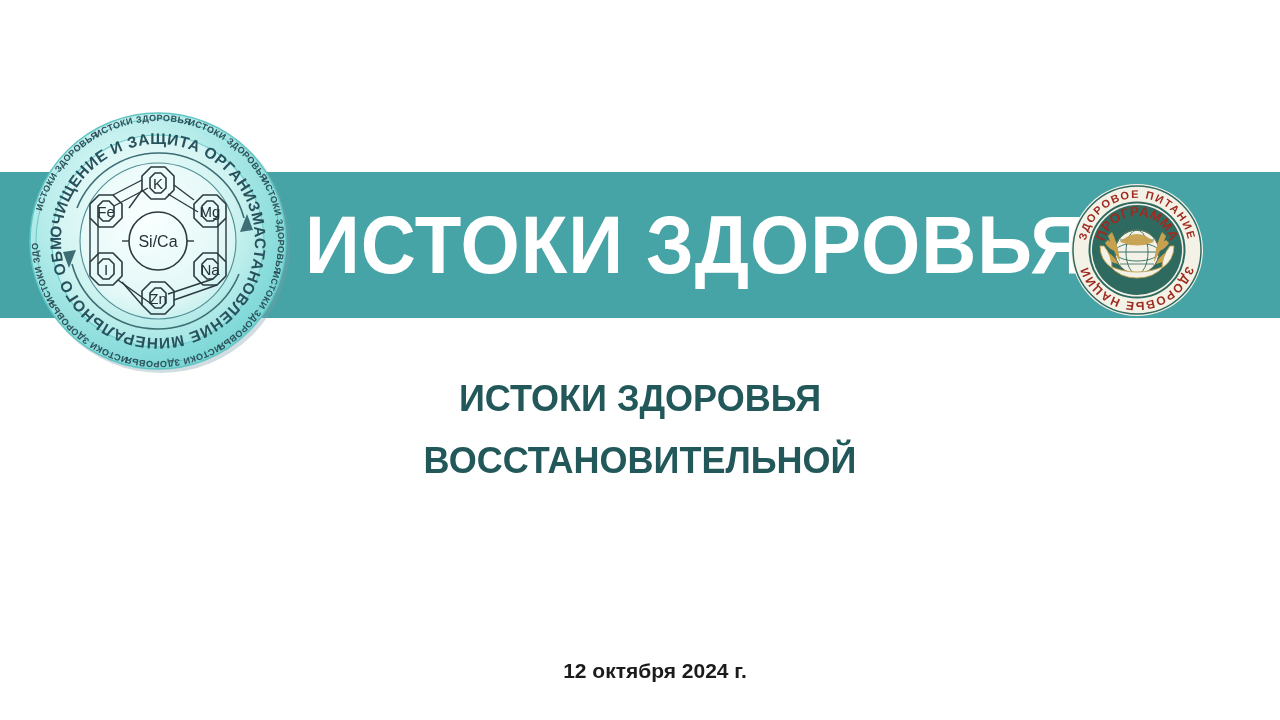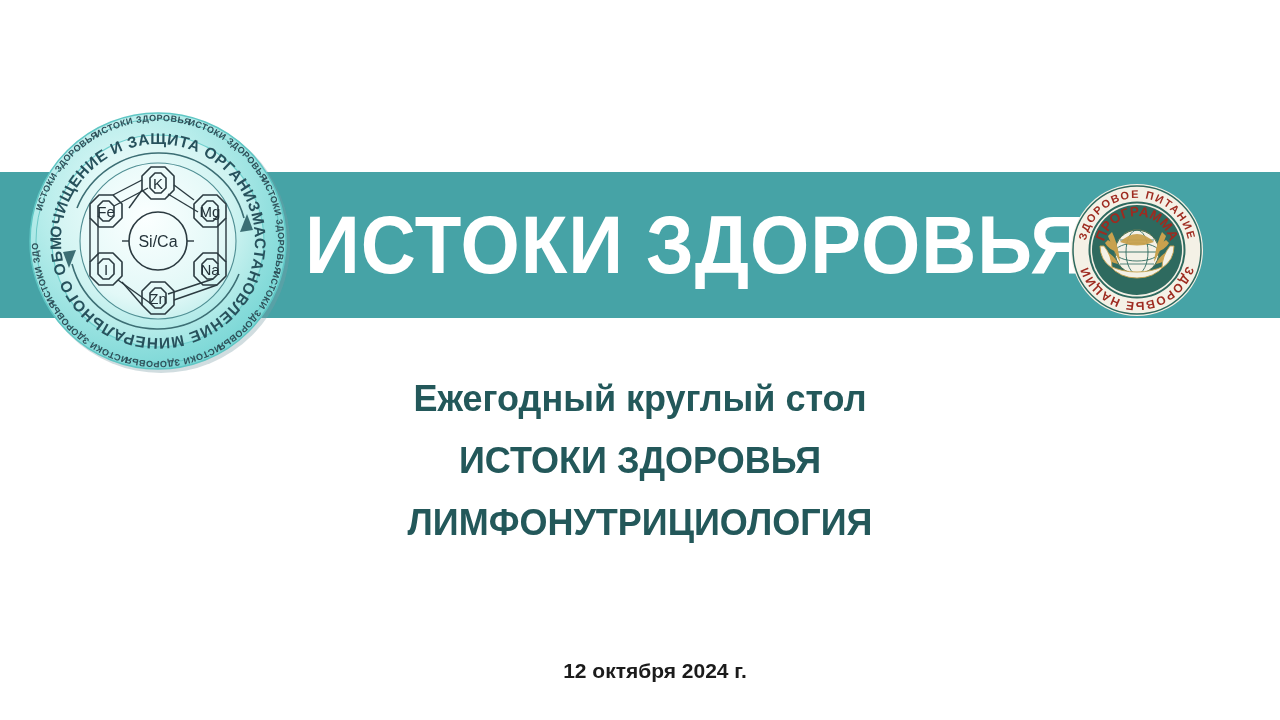--- a/index.html
+++ b/index.html
@@ -310,20 +310,19 @@
       <text fill="#9E2B20" font-size="11" font-weight="bold" letter-spacing="1.6">
         <textPath href="#rArcTop" startOffset="50%" text-anchor="middle">ЗДОРОВОЕ ПИТАНИЕ</textPath>
       </text>
       <text fill="#9E2B20" font-size="12" font-weight="bold" letter-spacing="1.2">
         <textPath href="#rArcBottom" startOffset="50%" text-anchor="middle">ЗДОРОВЬЕ НАЦИИ</textPath>
       </text>
     </svg>
   </div>
 
   <div id="body-text">
-    <div class="line-mixed">Ежегодный круглый стол</div>
     <div class="line-caps">ИСТОКИ ЗДОРОВЬЯ</div>
-    <div class="line-caps">ЛИМФОНУТРИЦИОЛОГИЯ</div>
+    <div class="line-caps">ВОССТАНОВИТЕЛЬНОЙ</div>
   </div>
 
   <div id="event-date">12 октября 2024 г.</div>
 
 </div>
 
 </body></html>

